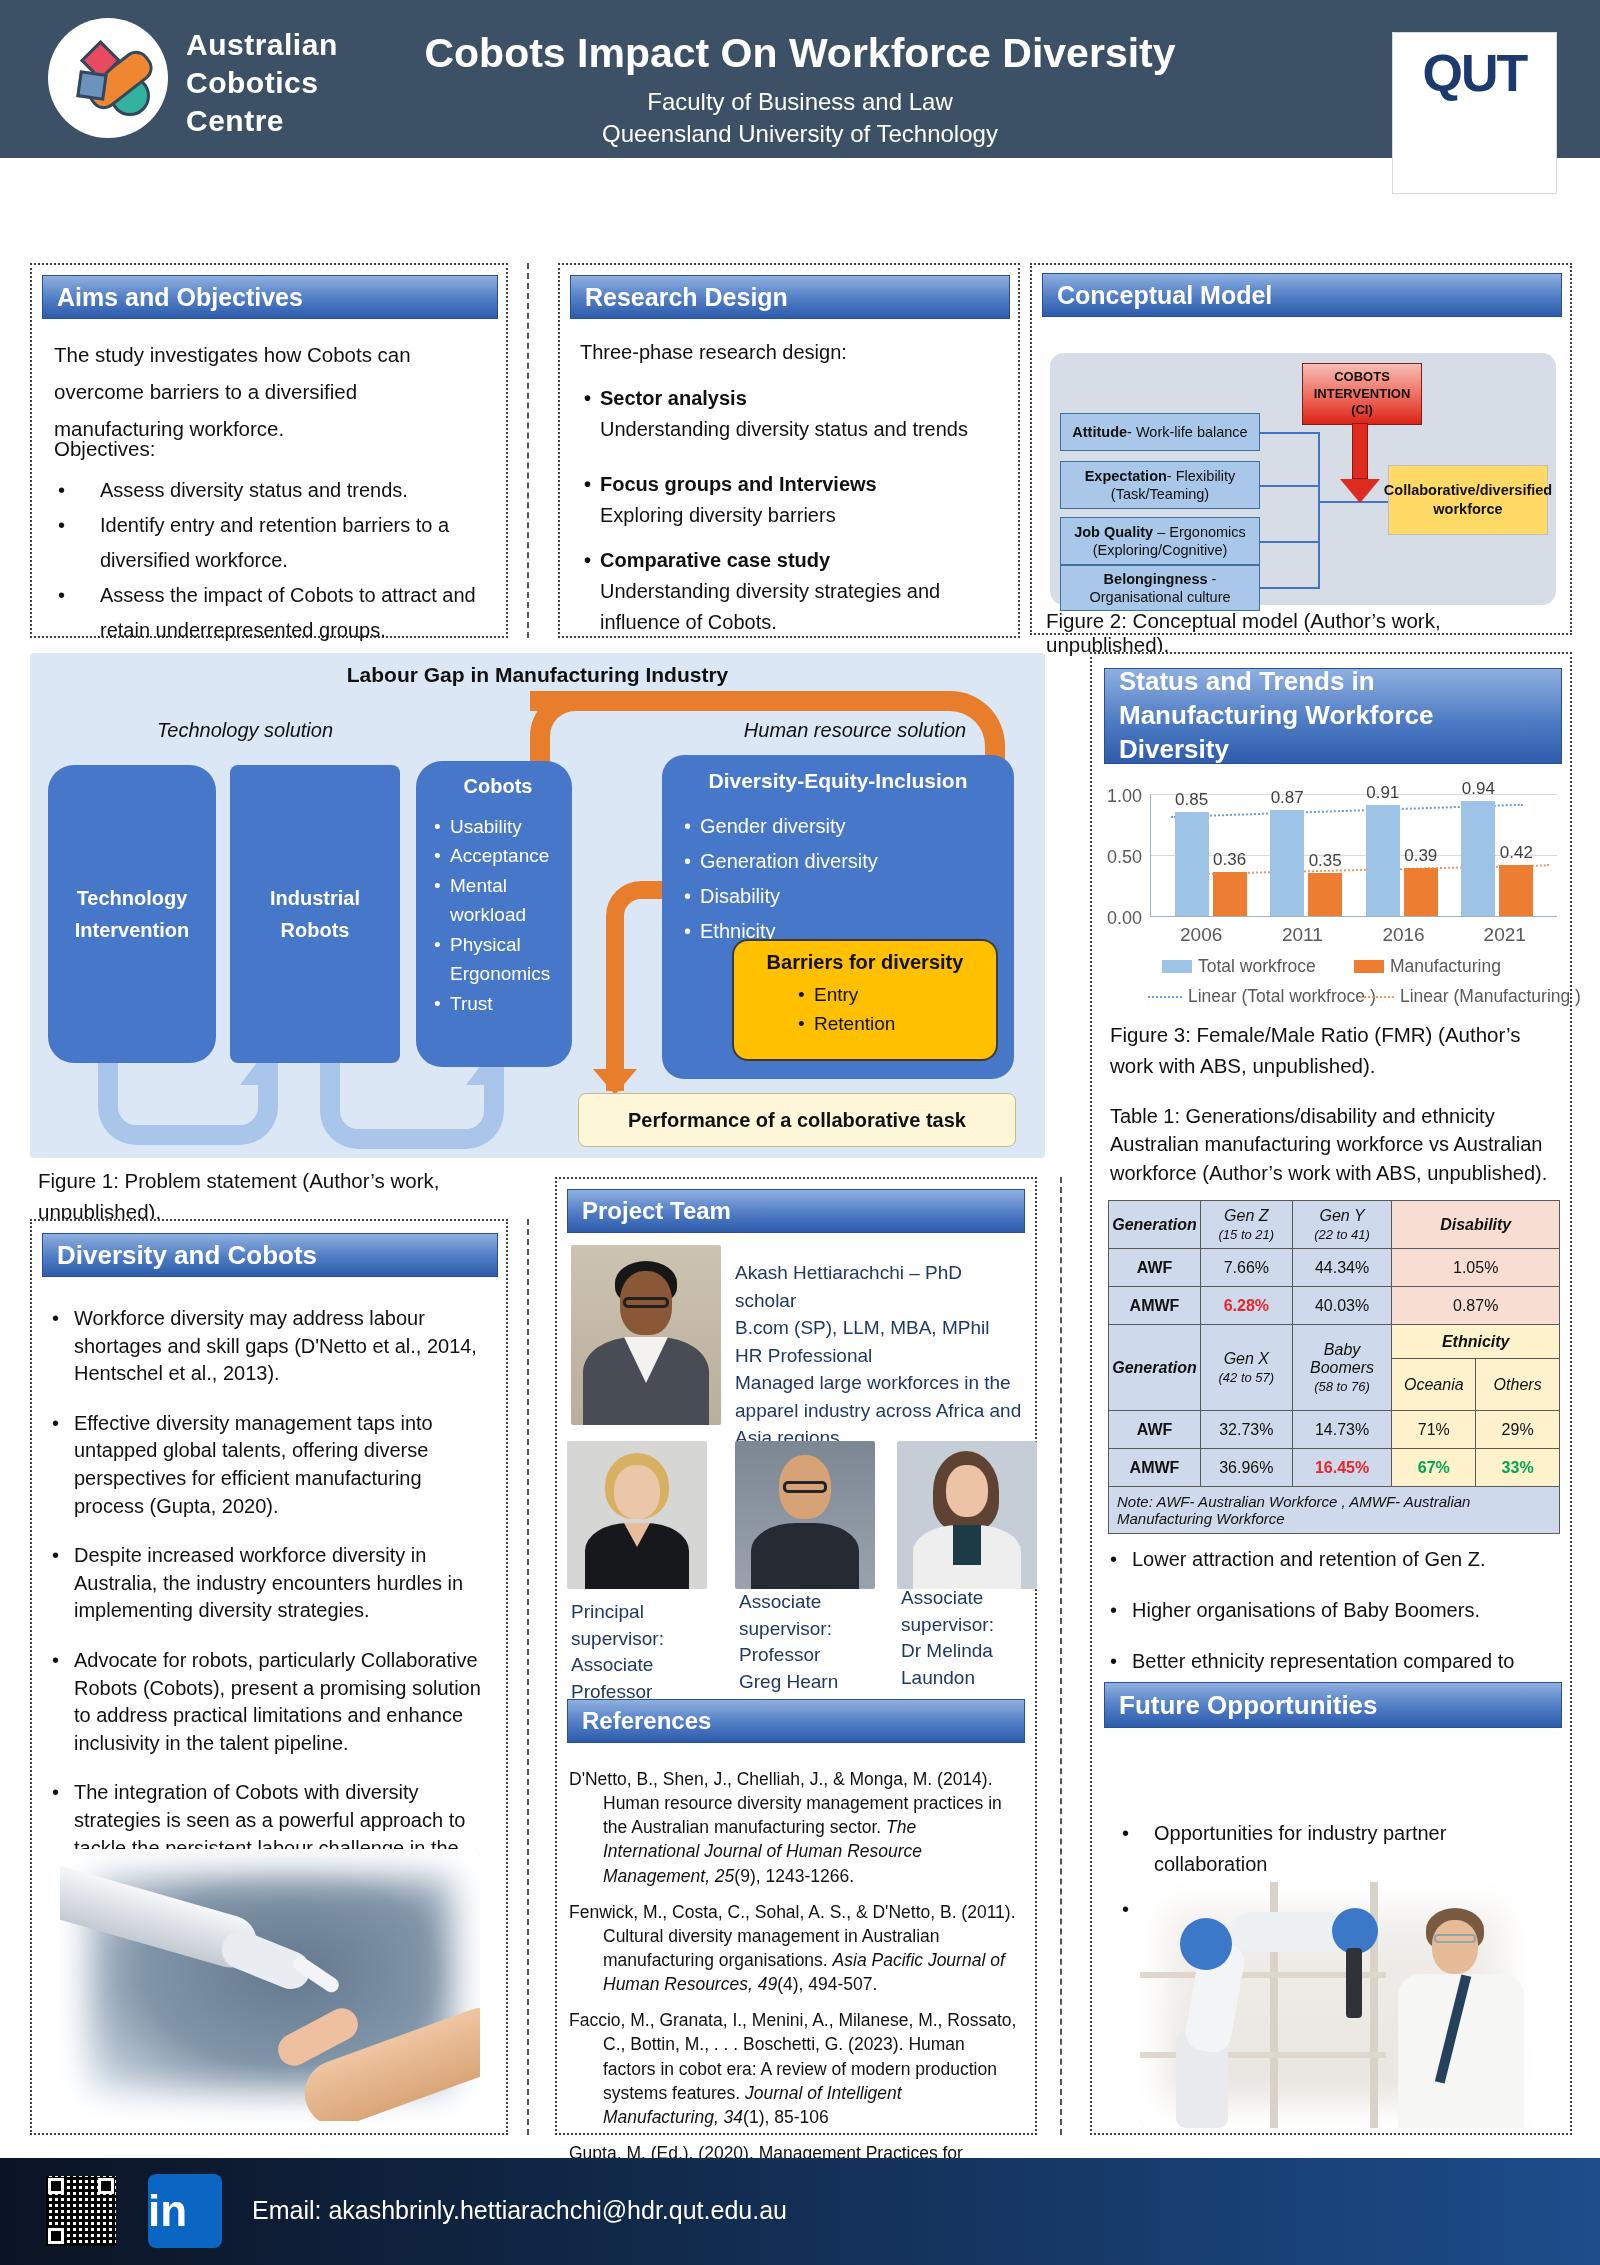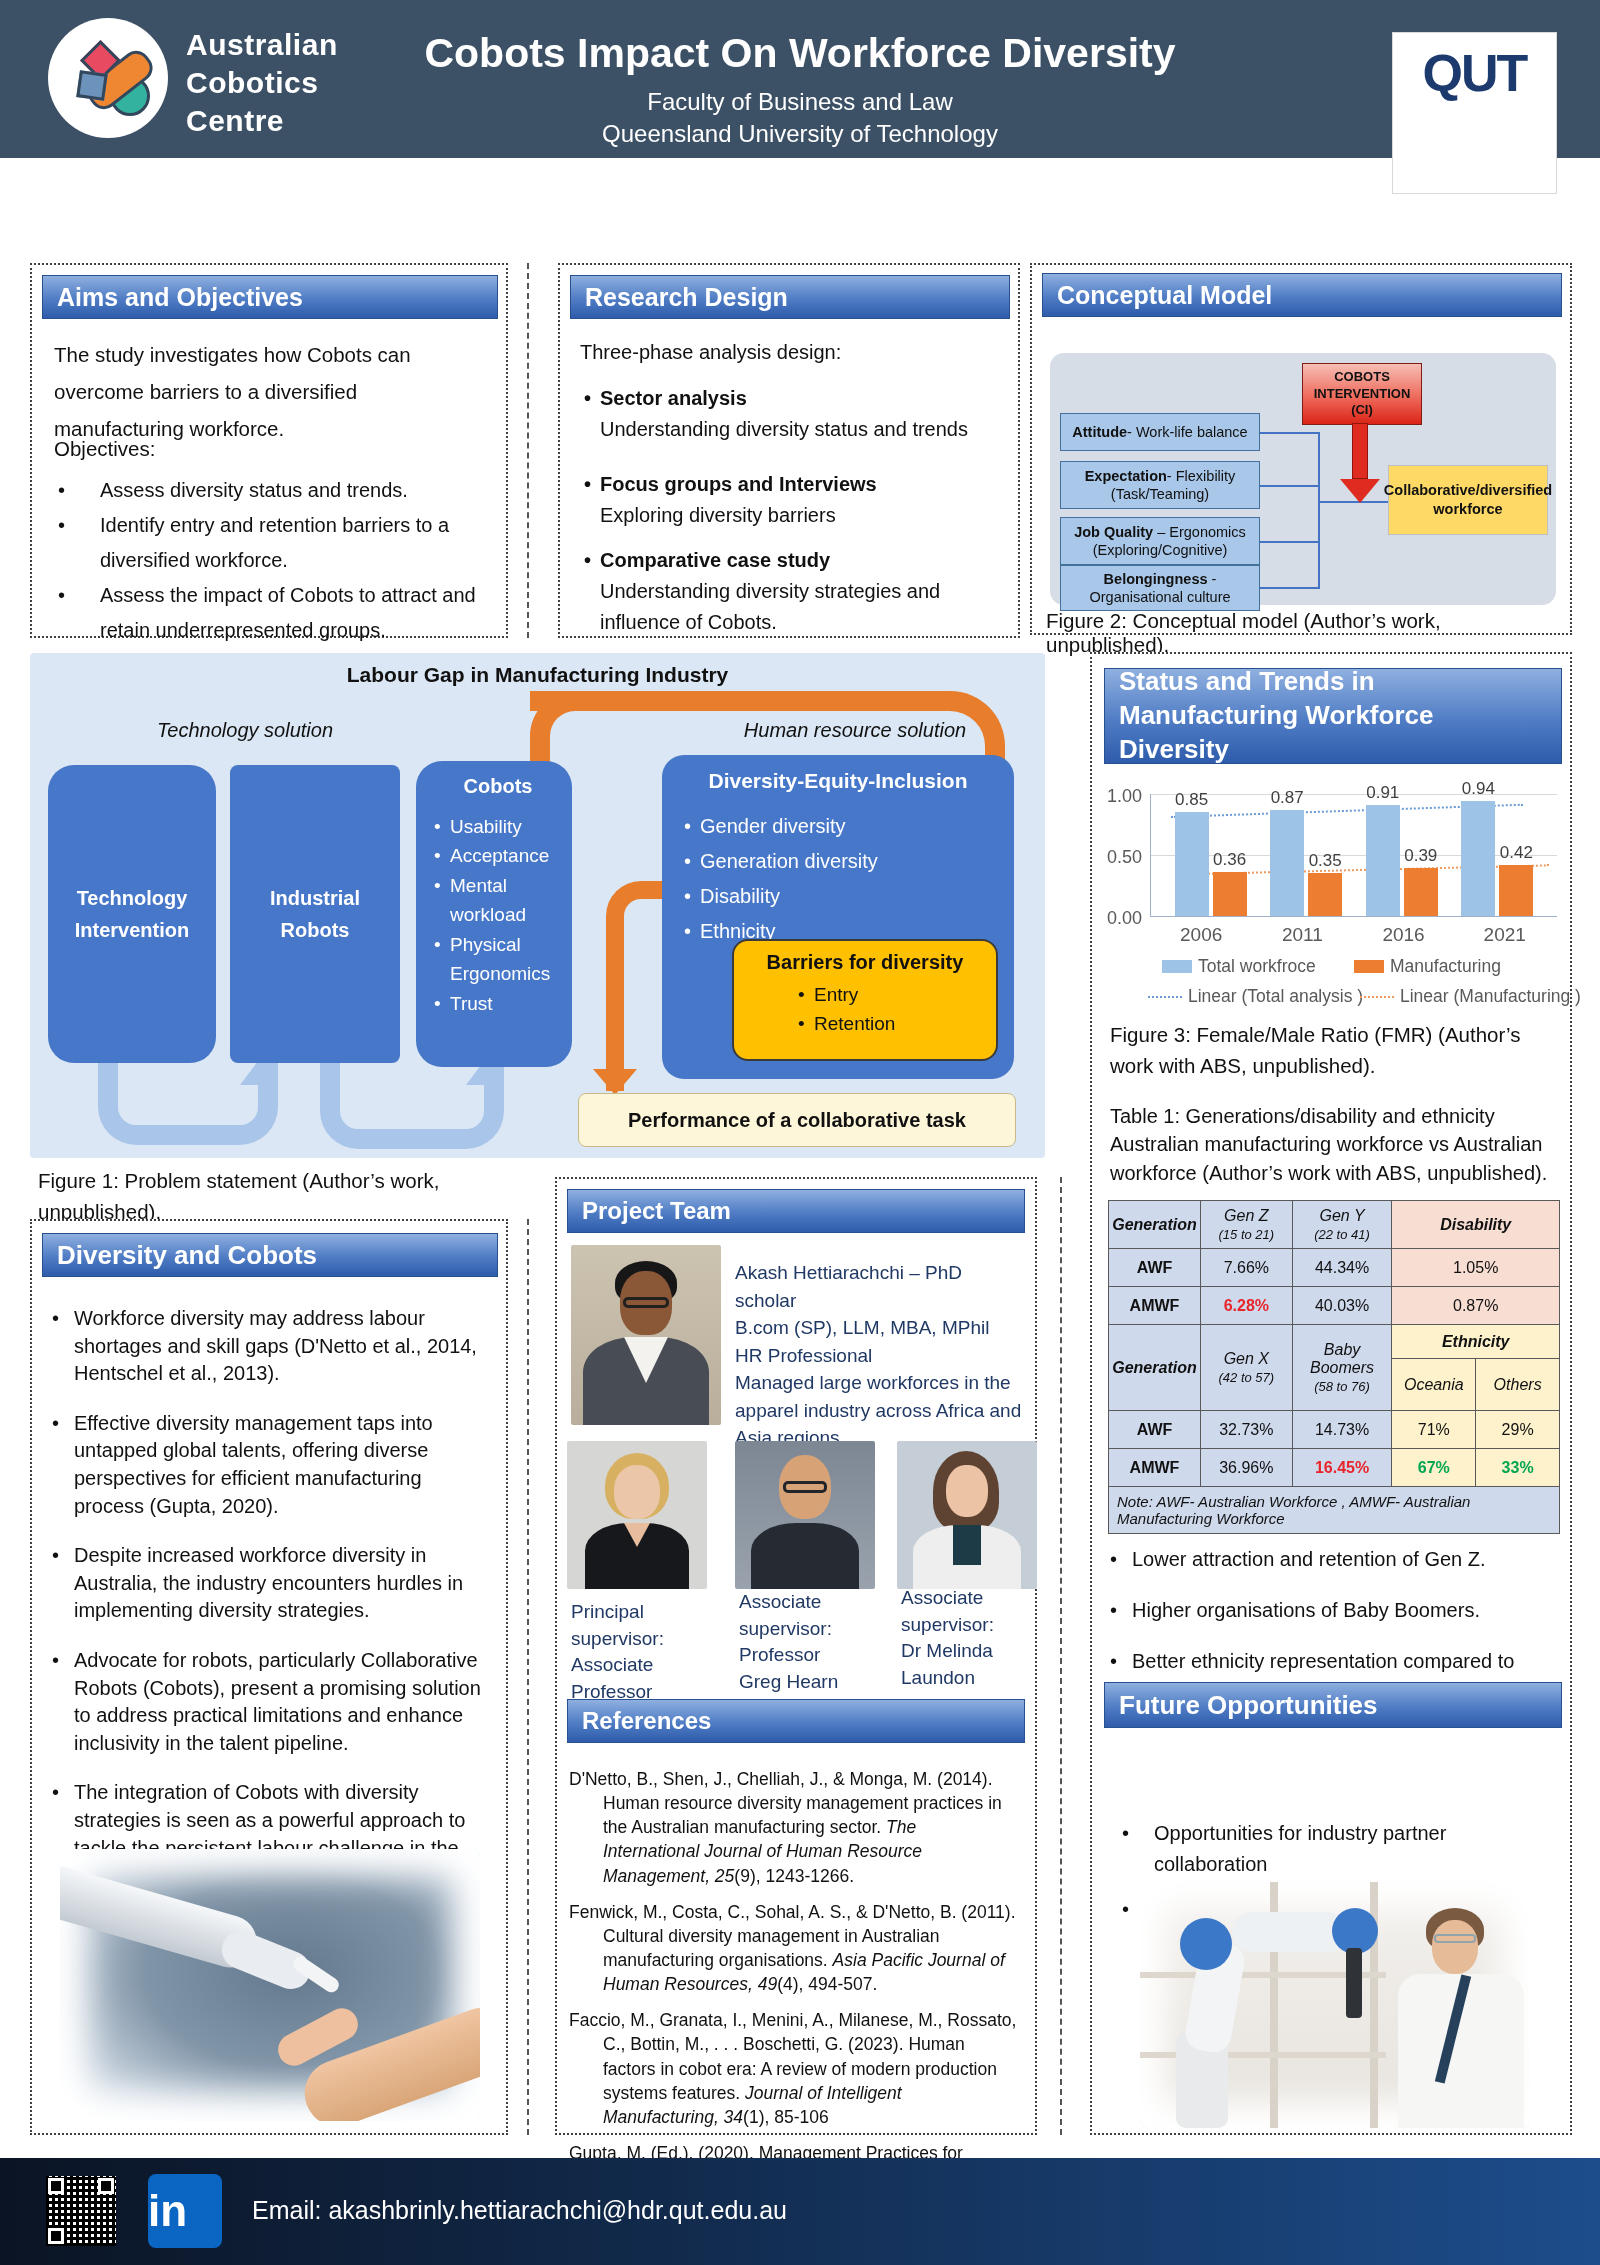--- a/index.html
+++ b/index.html
@@ -115,21 +115,21 @@
   <div class="abs" style="left:22px;top:208px;width:436px;">
     <div class="blt body-text" style="padding-left:46px;line-height:1.75;">Assess diversity status and trends.</div>
     <div class="blt body-text" style="padding-left:46px;line-height:1.75;">Identify entry and retention barriers to a diversified workforce.</div>
     <div class="blt body-text" style="padding-left:46px;line-height:1.75;">Assess the impact of Cobots to attract and retain underrepresented groups.</div>
   </div>
 </div>
 <div class="abs vsep" style="left:527px;top:263px;height:375px;"></div>
 
 <div class="abs dotted-box" style="left:558px;top:263px;width:462px;height:375px;">
   <div class="sec-hdr" style="position:absolute;left:10px;top:10px;width:440px;height:44px;font-size:25px;">Research Design</div>
-  <div class="abs body-text" style="left:20px;top:72px;width:424px;">Three-phase analysis design:</div>
+  <div class="abs body-text" style="left:20px;top:72px;width:424px;">Three-phase research design:</div>
   <div class="abs" style="left:20px;top:118px;width:430px;">
     <div class="blt body-text" style="padding-left:20px;font-weight:bold;">Sector analysis</div>
     <div class="body-text" style="padding-left:20px;margin-bottom:24px;">Understanding diversity status and trends</div>
     <div class="blt body-text" style="padding-left:20px;font-weight:bold;">Focus groups and Interviews</div>
     <div class="body-text" style="padding-left:20px;margin-bottom:14px;">Exploring diversity barriers</div>
     <div class="blt body-text" style="padding-left:20px;font-weight:bold;">Comparative case study</div>
     <div class="body-text" style="padding-left:20px;">Understanding diversity strategies and influence of Cobots.</div>
   </div>
 </div>
 
@@ -365,21 +365,21 @@
     <div class="leg-item" style="left:70px;top:172px;">
       <span style="width:30px;height:13px;background:#9dc3e6;display:inline-block;"></span>
       <span>Total workfroce</span>
     </div>
     <div class="leg-item" style="left:262px;top:172px;">
       <span style="width:30px;height:13px;background:#ed7d31;display:inline-block;"></span>
       <span>Manufacturing</span>
     </div>
     <div class="leg-item" style="left:56px;top:202px;">
       <span style="width:34px;border-top:2px dotted #6a9bd8;display:inline-block;"></span>
-      <span>Linear (Total analysis )</span>
+      <span>Linear (Total workfroce )</span>
     </div>
     <div class="leg-item" style="left:268px;top:202px;">
       <span style="width:34px;border-top:2px dotted #ed9a5f;display:inline-block;"></span>
       <span>Linear (Manufacturing )</span>
     </div>
   </div>
 
   <div class="abs" style="left:18px;top:366px;width:445px;font-size:20.5px;line-height:1.5;">Figure 3: Female/Male Ratio (FMR) (Author’s work with ABS, unpublished).</div>
 
   <div class="abs" style="left:18px;top:448px;width:452px;font-size:20px;line-height:1.42;">Table 1: Generations/disability and ethnicity Australian manufacturing workforce vs Australian workforce (Author’s work with ABS, unpublished).</div>

